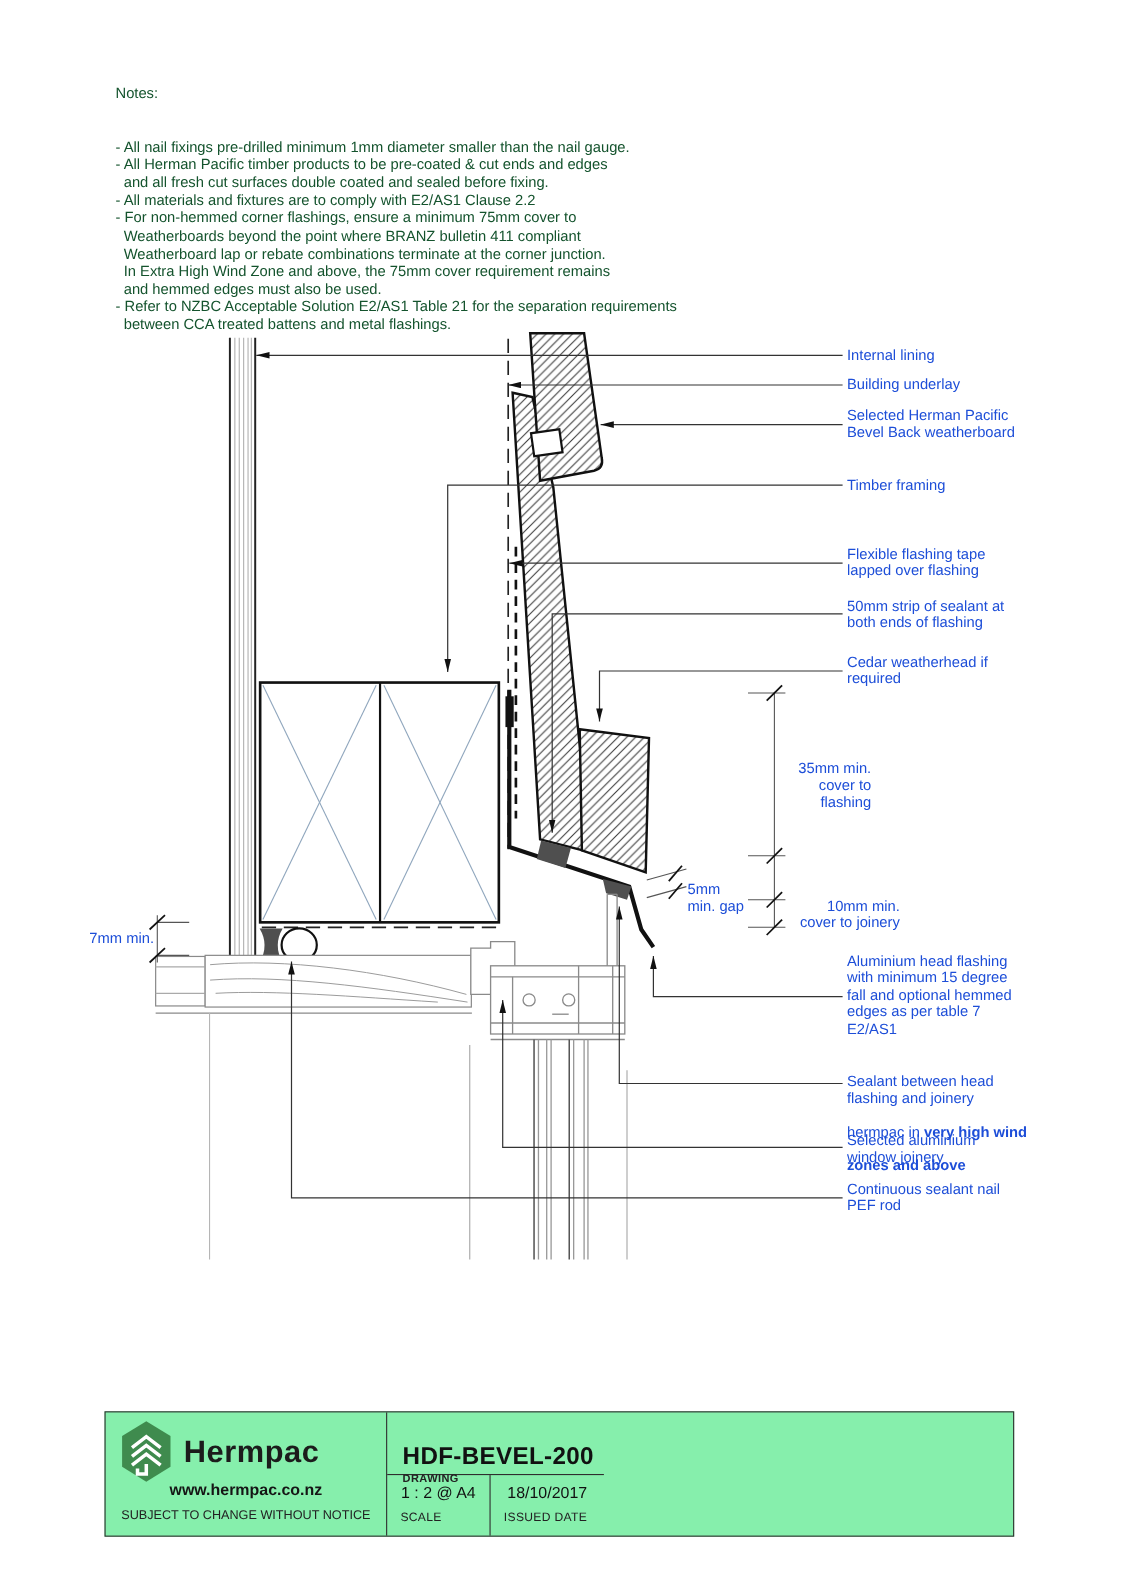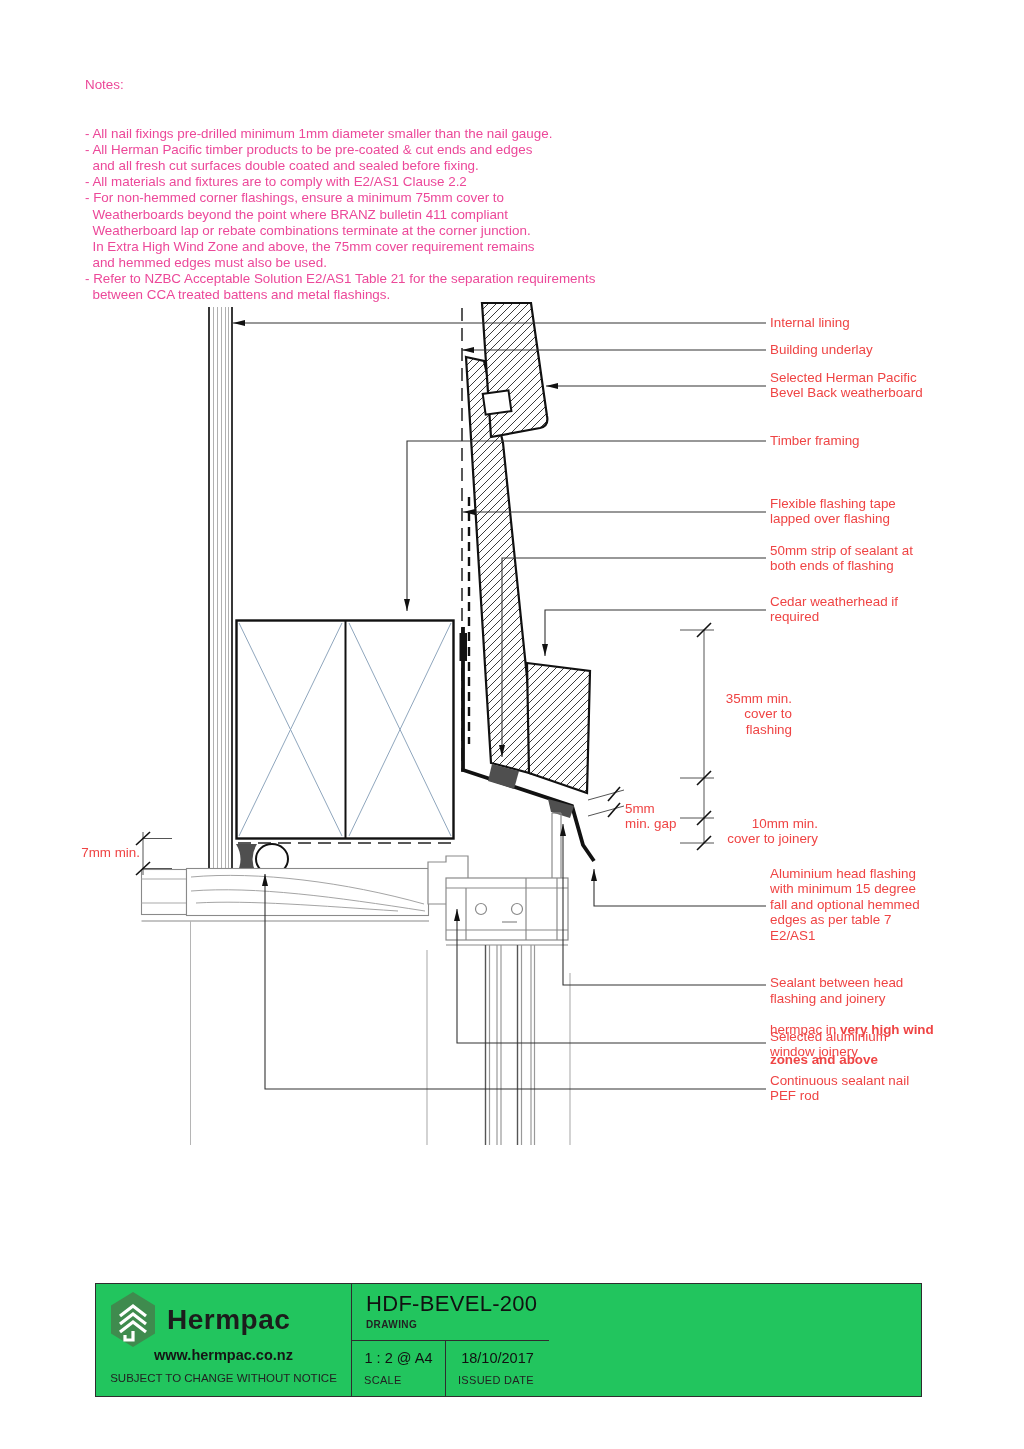--- a/index.html
+++ b/index.html
@@ -1,42 +1,42 @@
 <!DOCTYPE html>
 <html><head>
 <meta charset="utf-8">
 <style>
   html,body{margin:0;padding:0;background:#fff;}
   #page{position:relative;width:1024px;height:1449px;background:#ffffff;overflow:hidden;
         font-family:"Liberation Sans", sans-serif;color:#111;}
   svg.drawing{position:absolute;left:0;top:0;width:1024px;height:1449px;}
-  .notes{position:absolute;left:85px;top:45px;font-size:13.4px;line-height:16.15px;
-         white-space:pre;color:#ec4899;}
-  .lbl{position:absolute;font-size:13.4px;line-height:15.4px;color:#ef4444;white-space:pre-line;}
+  .notes{position:absolute;left:105px;top:45px;font-size:13.4px;line-height:16.15px;
+         white-space:pre;color:#14532d;}
+  .lbl{position:absolute;font-size:13.4px;line-height:15.4px;color:#1d4ed8;white-space:pre-line;}
   .ctr{text-align:right;}
   .rgt{text-align:right;}
   .lbl b{font-weight:bold;}
   
   .tblock{position:absolute;left:95px;top:1283px;width:827px;height:114px;
-          border:1.6px solid #2e2e2e;display:flex;box-sizing:border-box;background:#22c55e;}
+          border:1.6px solid #2e2e2e;display:flex;box-sizing:border-box;background:#86efac;}
   .tb-left{width:255px;box-sizing:border-box;position:relative;}
   .logo-row{display:flex;align-items:center;gap:10px;padding:7px 0 0 13px;}
   .brand{font-size:28px;font-weight:bold;color:#1c1c1c;letter-spacing:.5px;}
   .website{position:absolute;left:0;top:63px;width:255px;text-align:center;
            font-size:14.5px;font-weight:bold;color:#151515;}
   .disclaimer{position:absolute;left:0;top:88px;width:255px;text-align:center;
               font-size:11.5px;color:#222;}
   .tb-mid{flex:1;box-sizing:border-box;padding:8px 0 0 0;}
   .tb-system{font-size:17px;font-weight:bold;}
   .tb-title{font-size:21px;font-weight:bold;line-height:26px;margin-top:3px;}
   .tb-right{width:198px;box-sizing:border-box;border-left:1.6px solid #2e2e2e;
             display:flex;flex-direction:column;}
   .tb-code-cell{height:57px;box-sizing:border-box;border-bottom:1.6px solid #2e2e2e;
                 padding:7px 0 0 14px;}
-  .tb-code{font-size:22px;font-weight:normal;letter-spacing:.3px;}
+  .tb-code{font-size:22px;font-weight:bold;letter-spacing:.3px;margin-top:20px;}
   .tb-sub{font-size:10px;color:#222;margin-top:2px;letter-spacing:.4px;font-weight:bold;}
   .tb-bottom{flex:1;display:flex;}
   .tb-scale{width:94px;box-sizing:border-box;border-right:1.6px solid #2e2e2e;
             padding-top:9px;}
   .tb-date{flex:1;box-sizing:border-box;padding-top:9px;}
   .tb-val{font-size:14.5px;text-align:center;}
   .tb-lab{font-size:11px;color:#222;margin-top:8px;padding-left:12px;letter-spacing:.3px;}
 </style>
 </head>
 <body>

